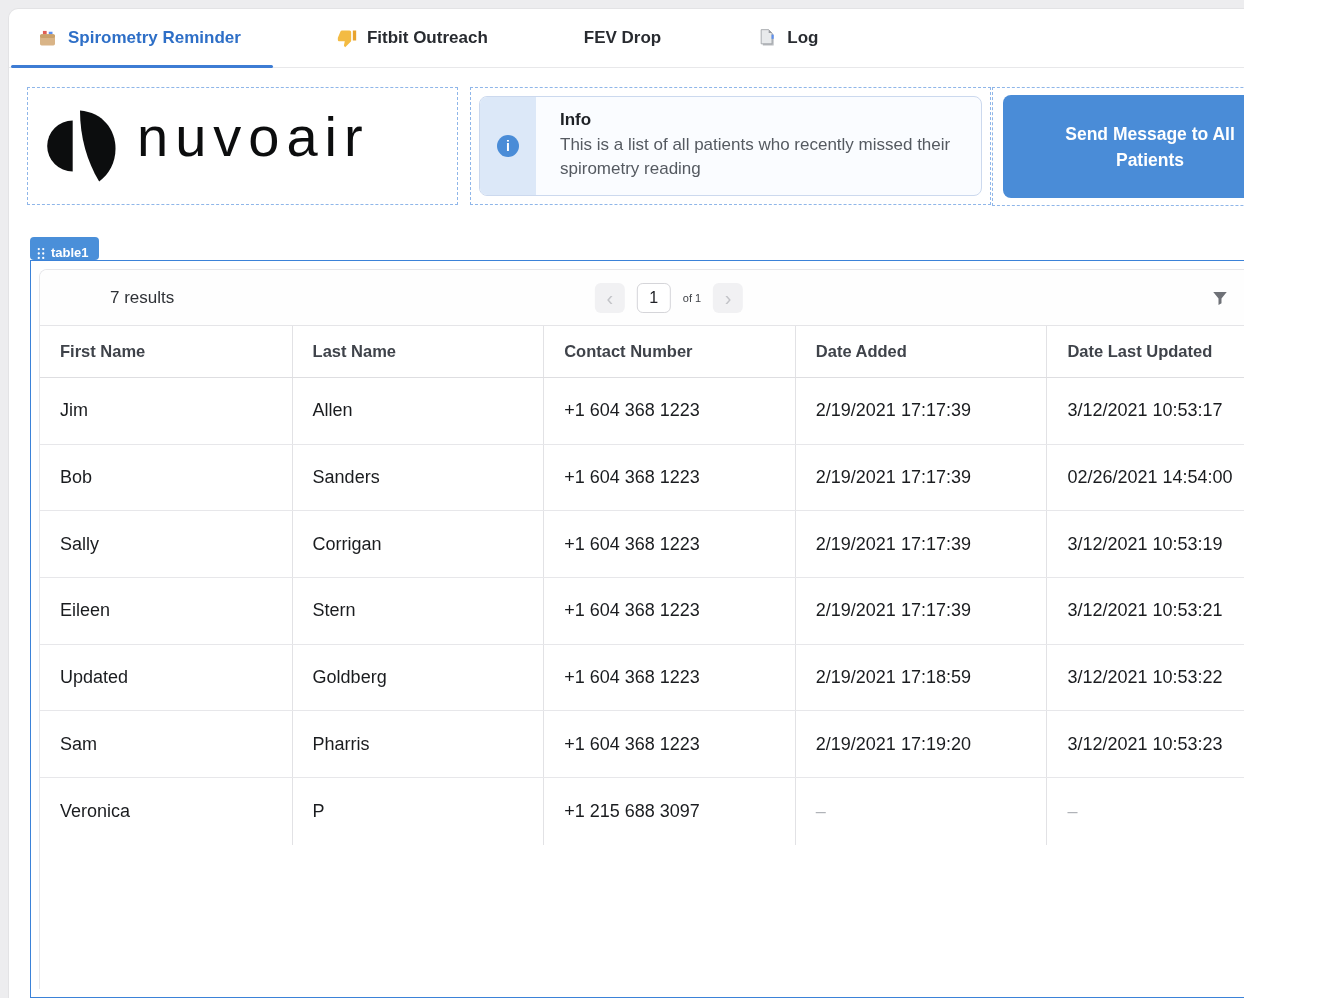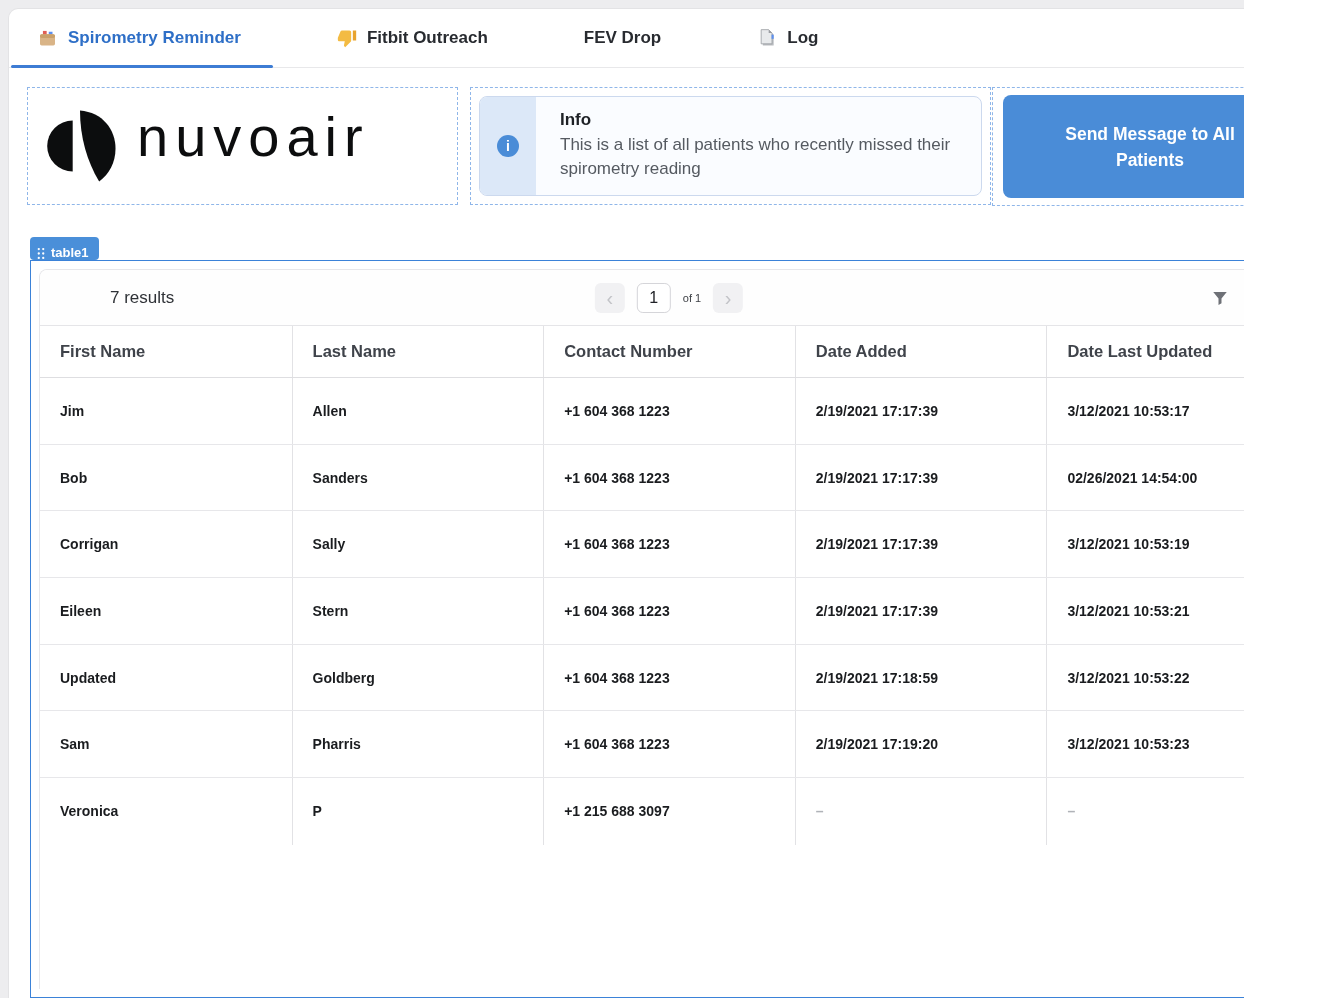--- a/index.html
+++ b/index.html
@@ -68,22 +68,22 @@
   .tool-btn { background:none; border:none; cursor:pointer; display:flex; align-items:center; padding:0; }
 
   .grid-head { flex:0 0 52px; display:grid; grid-template-columns:repeat(5,1fr);
                border-bottom:1px solid #dedee1; }
   .th { display:flex; align-items:center; padding-left:20px; font-size:16.5px;
         font-weight:700; color:#3f434a; border-left:1px solid #e2e2e5; cursor:pointer; }
   .th:first-child { border-left:none; }
   .tr { display:grid; grid-template-columns:repeat(5,1fr); height:66.7px;
         border-bottom:1px solid #e7e7ea; cursor:pointer; }
   .tr:last-child { border-bottom:none; }
-  .td { display:flex; align-items:center; padding-left:20px; font-size:14px;
-        color:#1a1c1f; border-left:1px solid #e2e2e5; overflow:hidden; white-space:nowrap;font-weight:bold; }
+  .td { display:flex; align-items:center; padding-left:20px; font-size:18px;
+        color:#1a1c1f; border-left:1px solid #e2e2e5; overflow:hidden; white-space:nowrap; }
   .td:first-child { border-left:none; }
   .td.empty { color:#b0b3b8; }
 </style>
 </head>
 <body>
 
 <div class="page">
   <div class="canvas">
 
     <div class="tabbar">
@@ -208,22 +208,22 @@
             <div class="td">3/12/2021 10:53:17</div>
           </div>
           <div class="tr">
             <div class="td">Bob</div>
             <div class="td">Sanders</div>
             <div class="td">+1 604 368 1223</div>
             <div class="td">2/19/2021 17:17:39</div>
             <div class="td">02/26/2021 14:54:00</div>
           </div>
           <div class="tr">
+            <div class="td">Sally</div>
             <div class="td">Corrigan</div>
-            <div class="td">Sally</div>
             <div class="td">+1 604 368 1223</div>
             <div class="td">2/19/2021 17:17:39</div>
             <div class="td">3/12/2021 10:53:19</div>
           </div>
           <div class="tr">
             <div class="td">Eileen</div>
             <div class="td">Stern</div>
             <div class="td">+1 604 368 1223</div>
             <div class="td">2/19/2021 17:17:39</div>
             <div class="td">3/12/2021 10:53:21</div>

